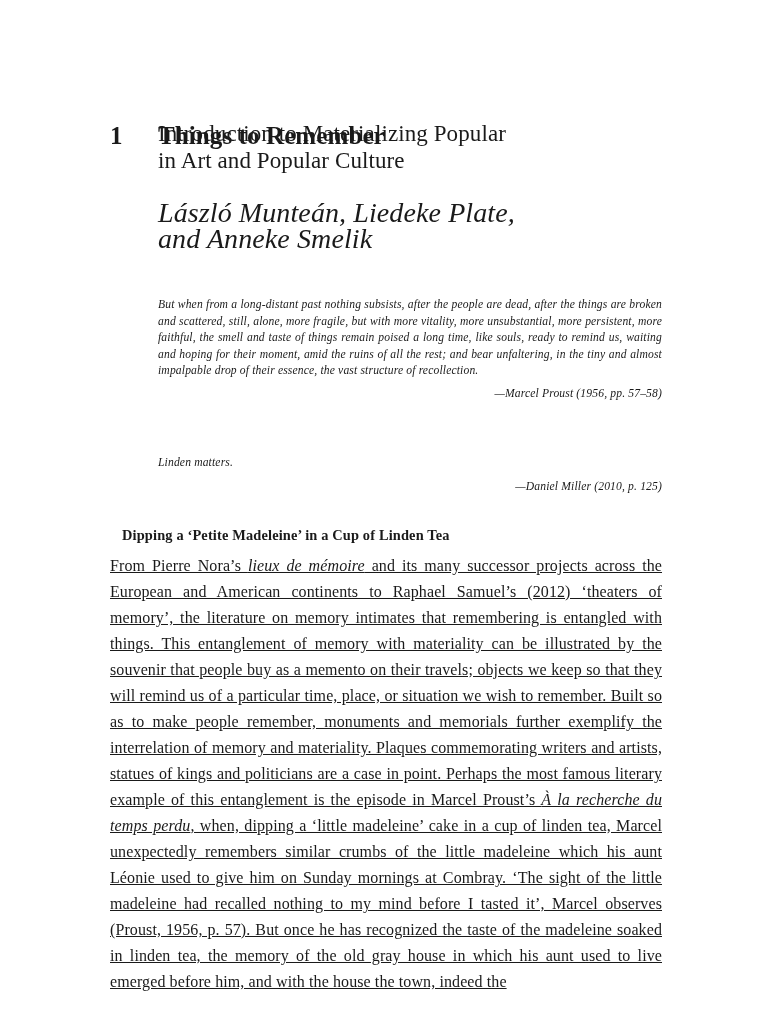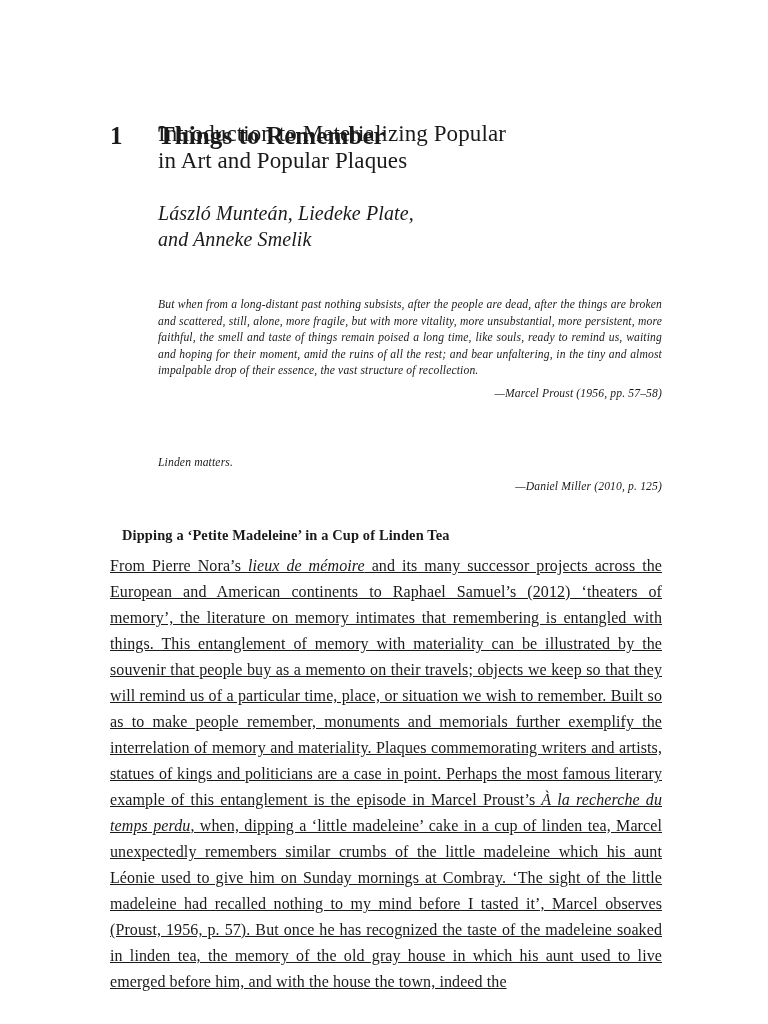--- a/index.html
+++ b/index.html
@@ -59,21 +59,21 @@
     font-weight: normal;
     line-height: 27px;
     letter-spacing: 0.1px;
   }
 
   .authors {
     position: absolute;
     left: 158px;
     top: 200px;
     width: 510px;
-    font-size: 20px;
+    font-size: 28px;
     font-style: italic;
     line-height: 26px;
     letter-spacing: 0.1px;
   }
 
   
   .epigraph {
     position: absolute;
     left: 158px;
     width: 504px;
@@ -127,21 +127,21 @@
 
 <div class="page">
 
   <div class="title-row">
     <span class="chapter-number">1</span>
     <span class="chapter-title">Things to Remember</span>
   </div>
 
   <div class="subtitle">
     <div>Introduction to Materializing Popular</div>
-    <div>in Art and Popular Plaques</div>
+    <div>in Art and Popular Culture</div>
   </div>
 
   <div class="authors">
     <div>László Munteán, Liedeke Plate,</div>
     <div>and Anneke Smelik</div>
   </div>
 
   <div class="epigraph epigraph-1">
     <p>But when from a long-distant past nothing subsists, after the people are dead, after the things are broken and scattered, still, alone, more fragile, but with more vitality, more unsubstantial, more persistent, more faithful, the smell and taste of things remain poised a long time, like souls, ready to remind us, waiting and hoping for their moment, amid the ruins of all the rest; and bear unfaltering, in the tiny and almost impalpable drop of their essence, the vast structure of recollection.</p>
     <p class="attrib">—Marcel Proust (1956, pp. 57–58)</p>

